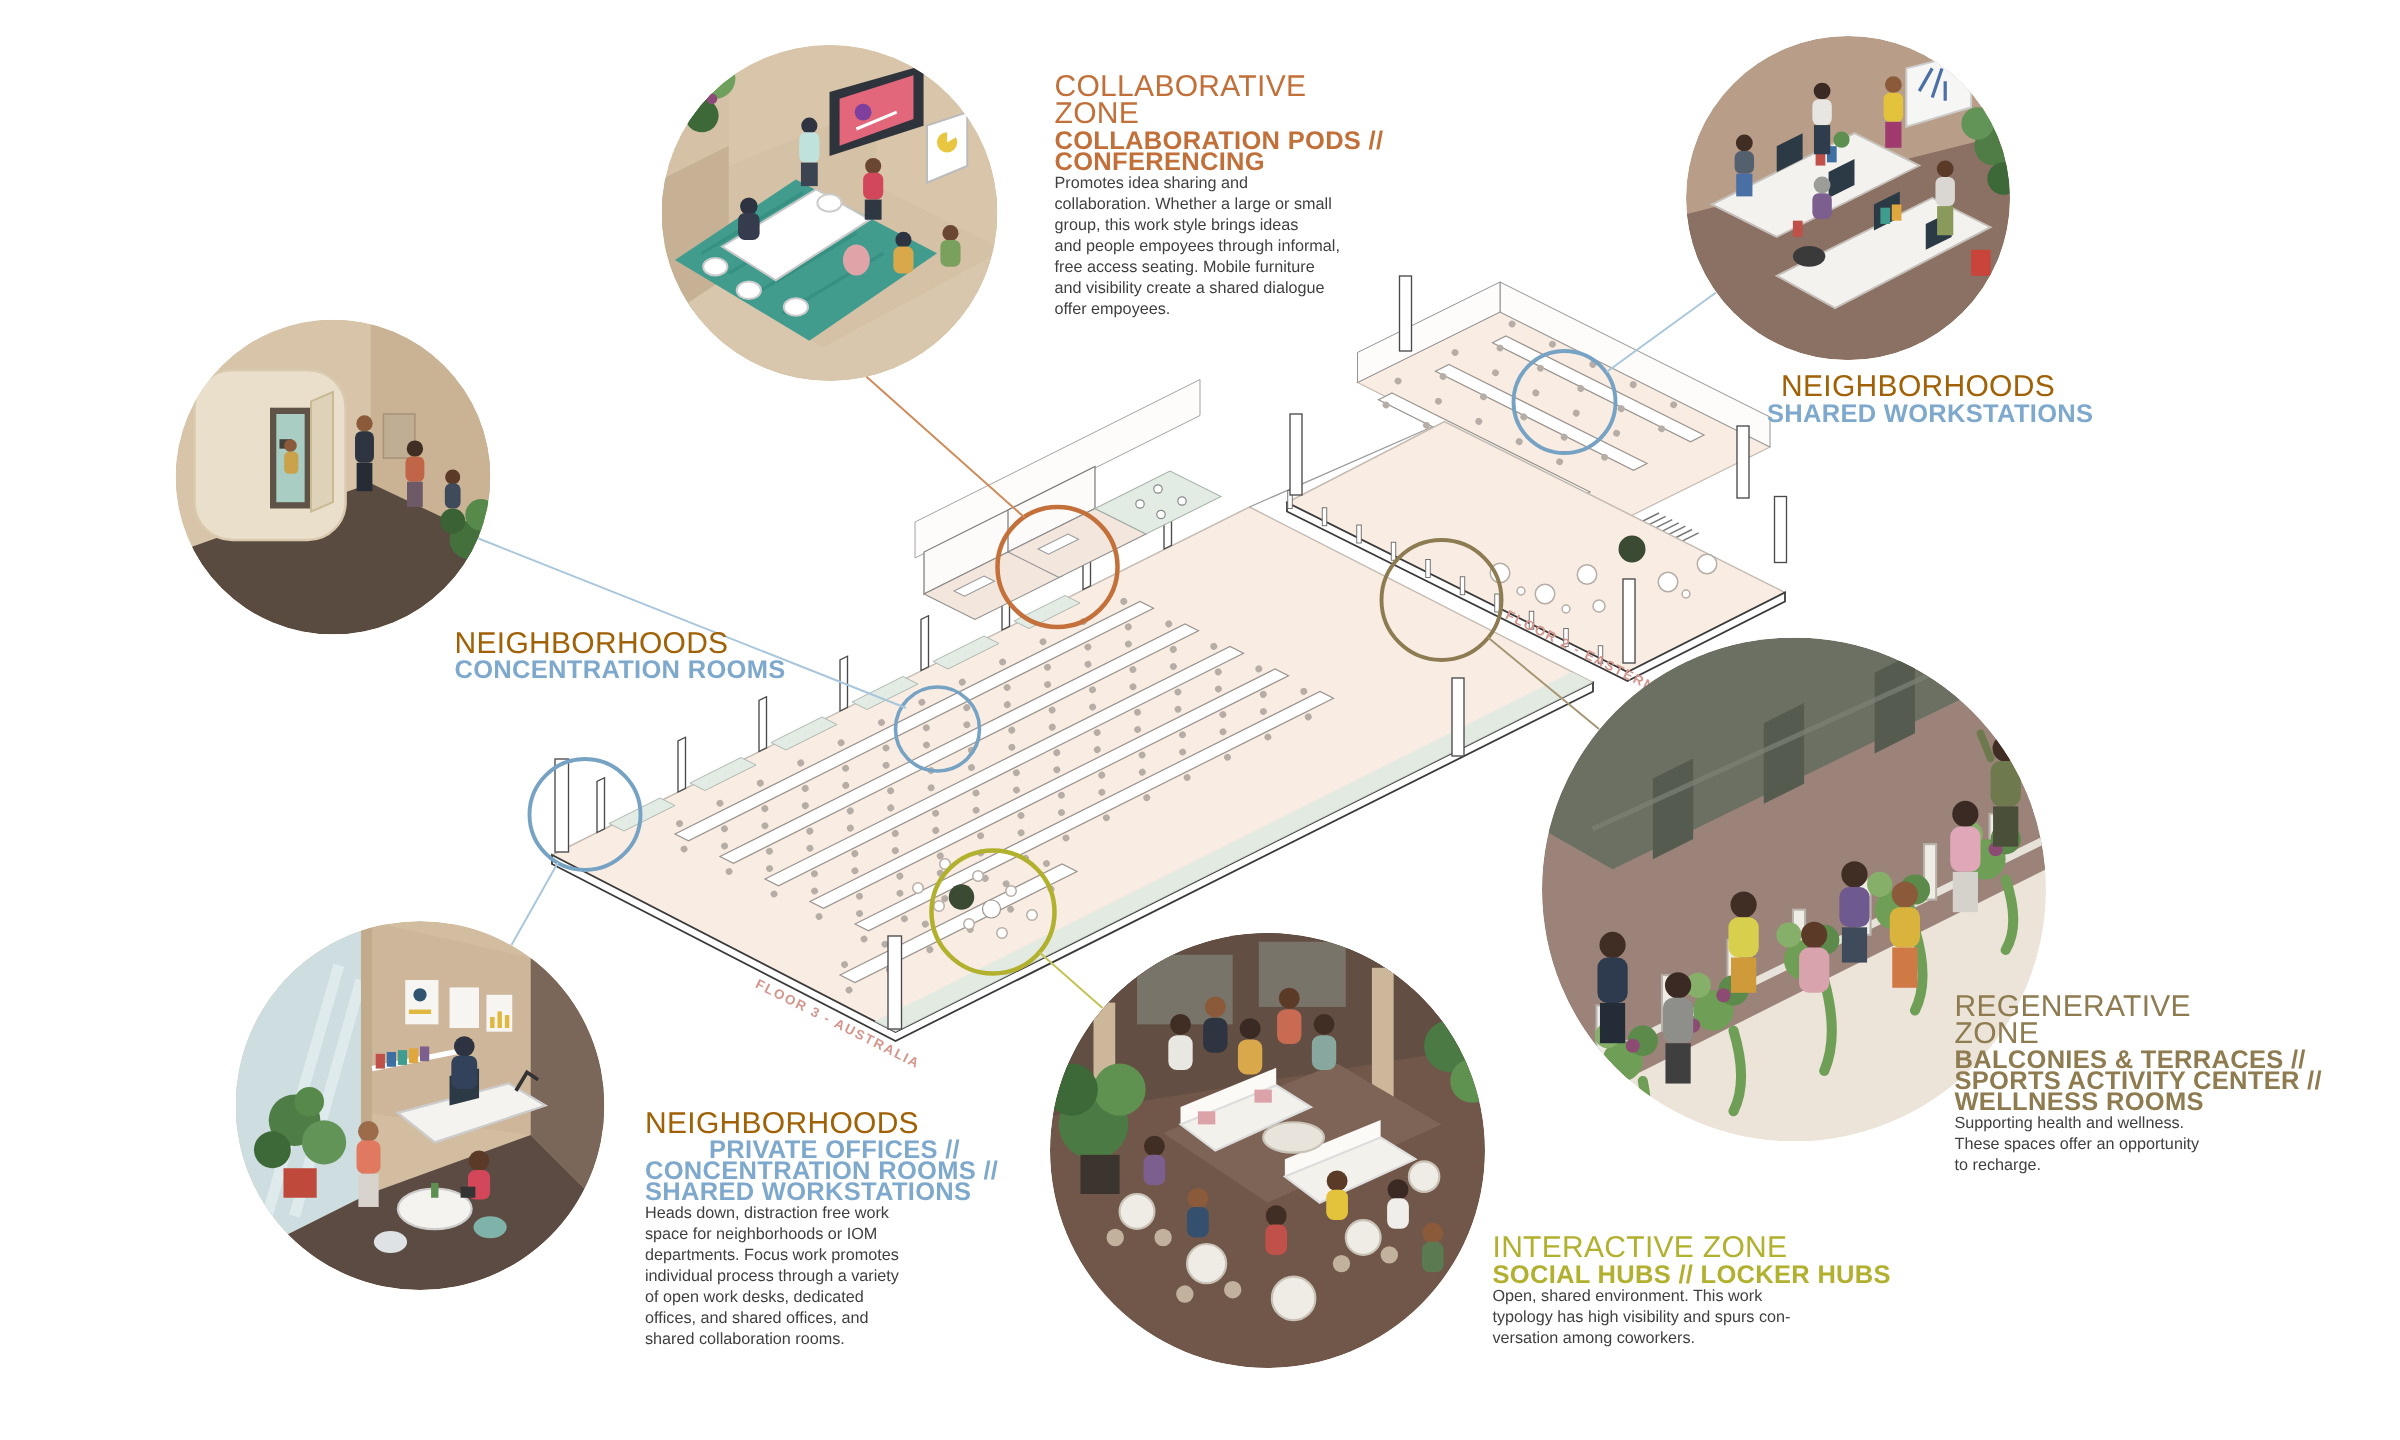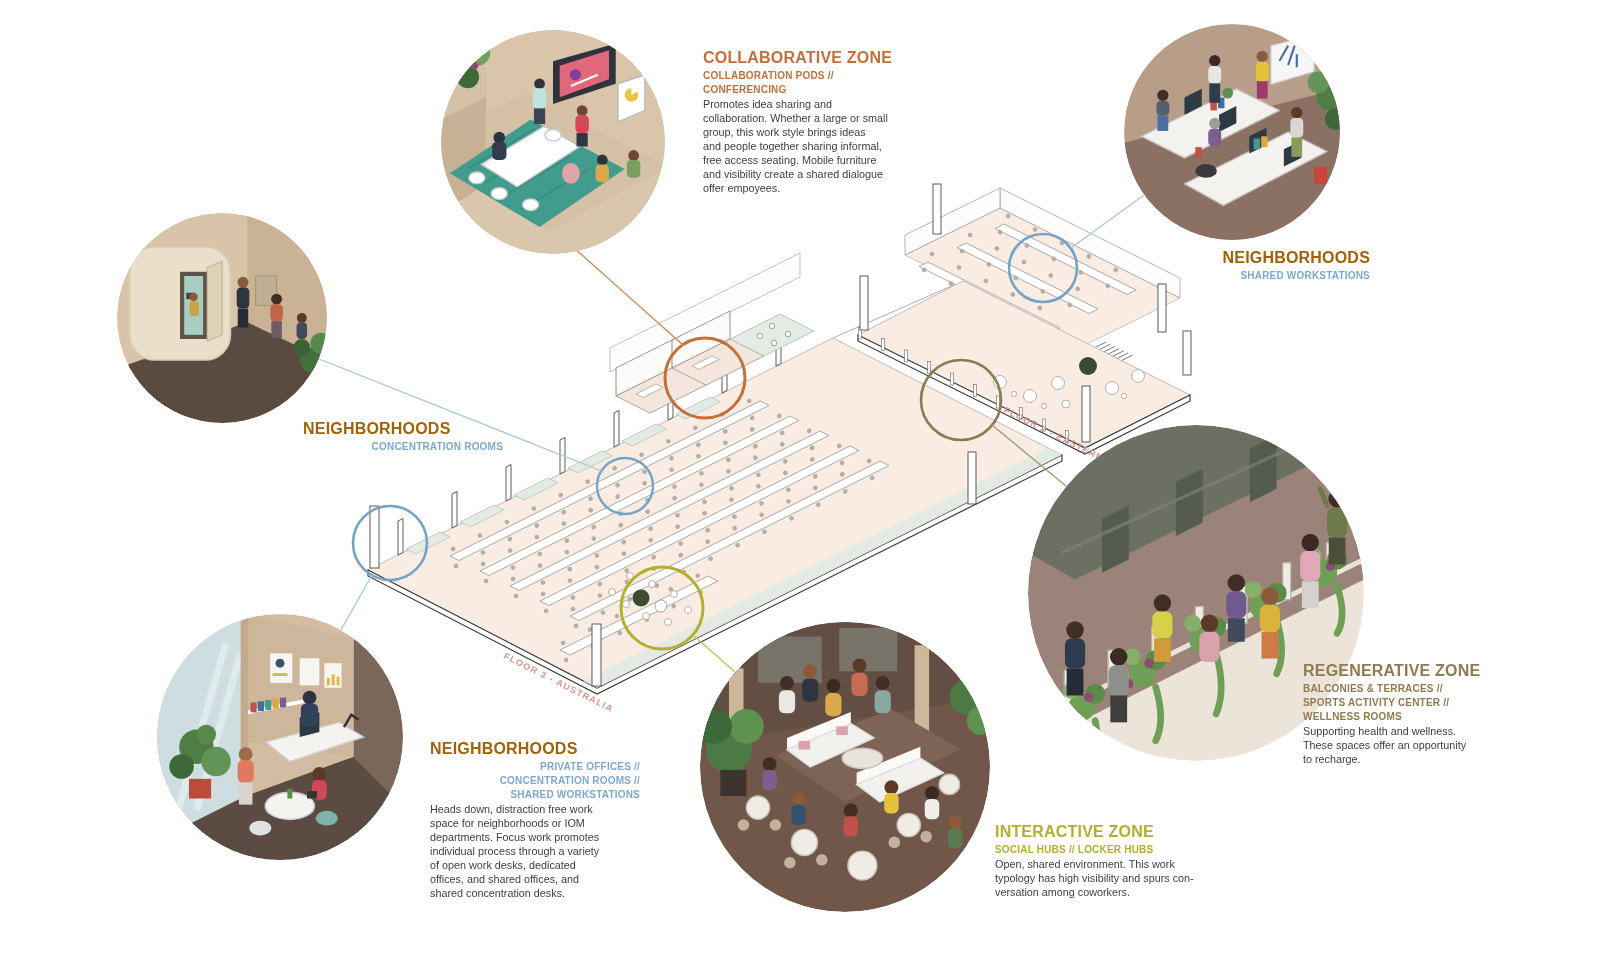--- a/index.html
+++ b/index.html
@@ -1,22 +1,22 @@
 <!DOCTYPE html>
 <html><head>
 <meta charset="utf-8">
 <style>
   html,body{margin:0;padding:0;background:#fff;}
   #canvas{position:relative;width:1600px;height:960px;background:#ffffff;overflow:hidden;
           font-family:"Liberation Sans",sans-serif;}
   .abs{position:absolute;}
   .vignette{position:absolute;border-radius:50%;overflow:hidden;}
   .callout{position:absolute;}
-  .zone-title{font-size:16px;font-weight:bold;letter-spacing:.2px;line-height:18px;margin:0 0 2px 0;}
-  .zone-sub{font-size:10px;font-weight:bold;letter-spacing:.2px;line-height:14px;}
+  .zone-title{font-size:20px;font-weight:normal;letter-spacing:.2px;line-height:18px;margin:0 0 2px 0;}
+  .zone-sub{font-size:17px;font-weight:bold;letter-spacing:.2px;line-height:14px;}
   .zone-body{font-size:10.8px;line-height:14px;color:#3f3f3f;margin-top:0;}
   .ln{display:block;white-space:nowrap;}
   .c-orange{color:#c2703a;}
   .c-blue-t{color:#a16207;}
   .c-blue-s{color:#7ea9cc;text-align:right;}
   .c-olive{color:#b1b02f;}
   .c-tan{color:#8e7b50;}
   .right{text-align:right;}
   svg{display:block;}
 </style>
@@ -607,21 +607,21 @@
   <div class="callout" style="left:703px;top:49px;width:200px;">
     <div class="zone-title c-orange">COLLABORATIVE ZONE</div>
     <div class="zone-sub c-orange">
       <span class="ln">COLLABORATION PODS //</span>
       <span class="ln">CONFERENCING</span>
     </div>
     <div class="zone-body">
       <span class="ln">Promotes idea sharing and</span>
       <span class="ln">collaboration. Whether a large or small</span>
       <span class="ln">group, this work style brings ideas</span>
-      <span class="ln">and people together sharing informal,</span>
+      <span class="ln">and people empoyees through informal,</span>
       <span class="ln">free access seating. Mobile furniture</span>
       <span class="ln">and visibility create a shared dialogue</span>
       <span class="ln">offer empoyees.</span>
     </div>
   </div>
 
   <div class="callout right" style="left:1178px;top:249px;width:192px;">
     <div class="zone-title c-blue-t">NEIGHBORHOODS</div>
     <div class="zone-sub c-blue-s">
       <span class="ln">SHARED WORKSTATIONS</span>
@@ -642,21 +642,21 @@
       <span class="ln">CONCENTRATION ROOMS //</span>
       <span class="ln">SHARED WORKSTATIONS</span>
     </div>
     <div class="zone-body">
       <span class="ln">Heads down, distraction free work</span>
       <span class="ln">space for neighborhoods or IOM</span>
       <span class="ln">departments. Focus work promotes</span>
       <span class="ln">individual process through a variety</span>
       <span class="ln">of open work desks, dedicated</span>
       <span class="ln">offices, and shared offices, and</span>
-      <span class="ln">shared concentration desks.</span>
+      <span class="ln">shared collaboration rooms.</span>
     </div>
   </div>
 
   <div class="callout" style="left:1303px;top:662px;width:190px;">
     <div class="zone-title c-tan">REGENERATIVE ZONE</div>
     <div class="zone-sub c-tan">
       <span class="ln">BALCONIES &amp; TERRACES //</span>
       <span class="ln">SPORTS ACTIVITY CENTER //</span>
       <span class="ln">WELLNESS ROOMS</span>
     </div>

